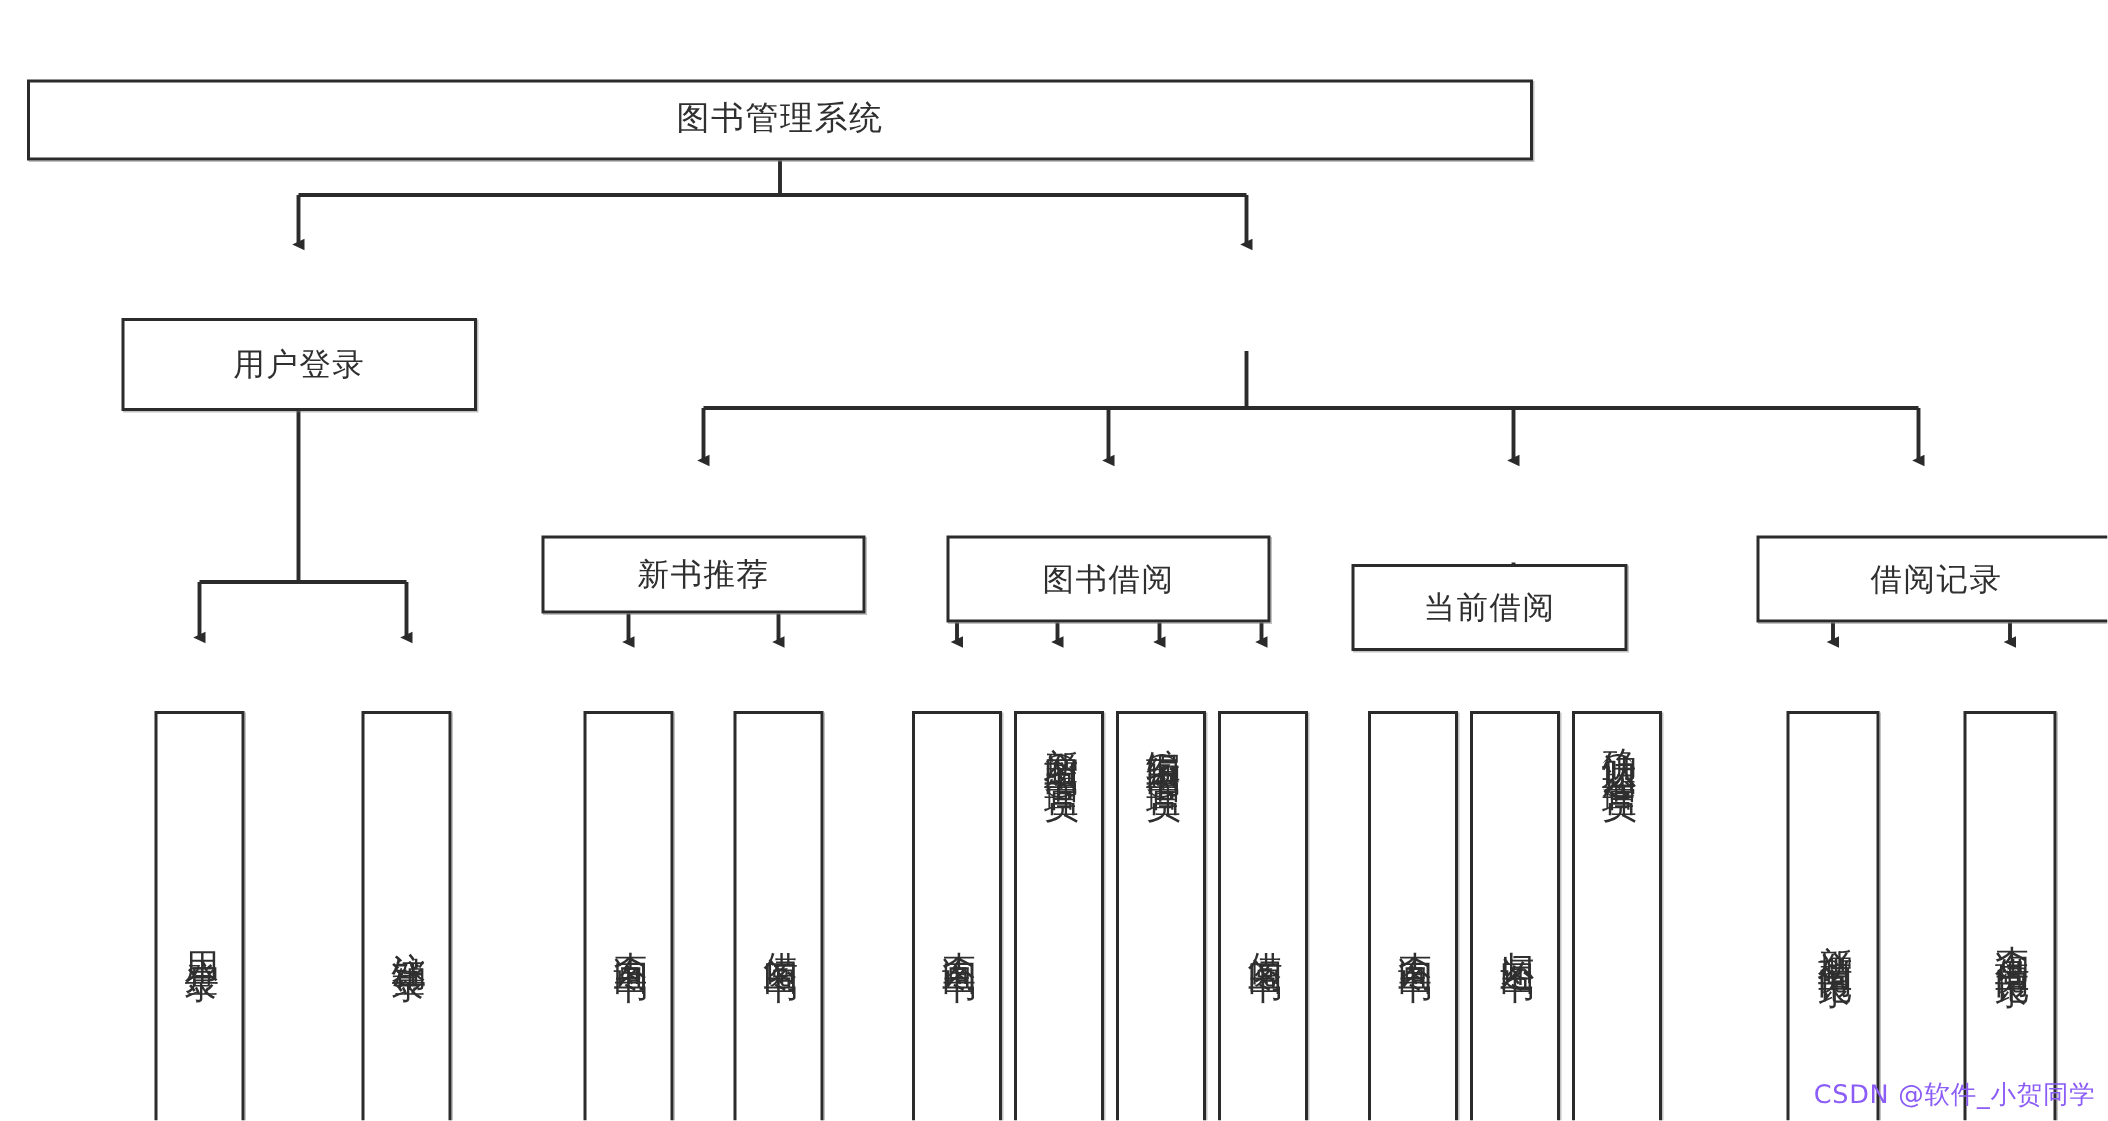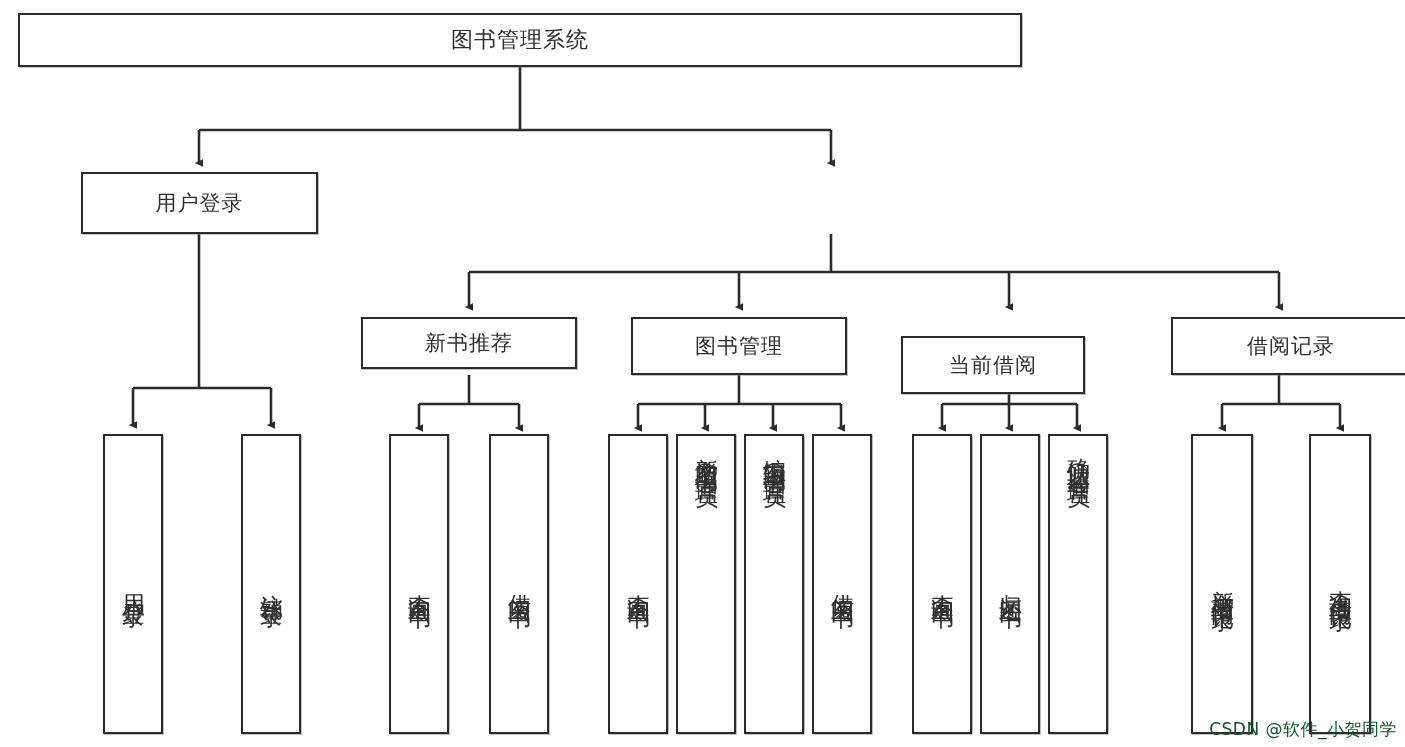--- a/index.html
+++ b/index.html
@@ -29,20 +29,21 @@
   .node {
     position: absolute;
     box-sizing: border-box;
     border: 2px solid #2b2b2b;
     background: #ffffff;
     display: flex;
     align-items: center;
     justify-content: center;
     color: #2f2f2f;
     box-shadow: 1px 1px 0 rgba(120,120,120,0.45);
+    margin-top: 40px;
   }
   .node .label {
     display: block;
     text-align: center;
     line-height: 1.18;
     color: #2f2f2f;
   }
   
   .node.h .label {
     font-size: 21px;
@@ -68,21 +69,21 @@
   }
   .node.v.mid {
     align-items: center;
     padding-top: 0;
   }
   #watermark {
     position: absolute;
     right: 8px;
     bottom: 6px;
     font-size: 17px;
-    color: #14532d;
+    color: #8b5cf6;
     letter-spacing: 0.5px;
     white-space: nowrap;
     user-select: none;
   }
 </style>
 </head>
 <body>
 
 <div id="diagram-root">
 
@@ -143,21 +144,21 @@
   <div class="node h" style="left:81px; top:172px; width:237px; height:62px;">
     <span class="label">用户登录</span>
   </div>
 
 
   <div class="node h" style="left:361px; top:317px; width:216px; height:52px;">
     <span class="label">新书推荐</span>
   </div>
 
   <div class="node h" style="left:631px; top:317px; width:216px; height:58px;">
-    <span class="label">图书管理</span>
+    <span class="label">图书借阅</span>
   </div>
 
   <div class="node h" style="left:901px; top:336px; width:184px; height:58px;">
     <span class="label">当前借阅</span>
   </div>
 
   <div class="node h" style="left:1171px; top:317px; width:240px; height:58px;">
     <span class="label">借阅记录</span>
   </div>
 

